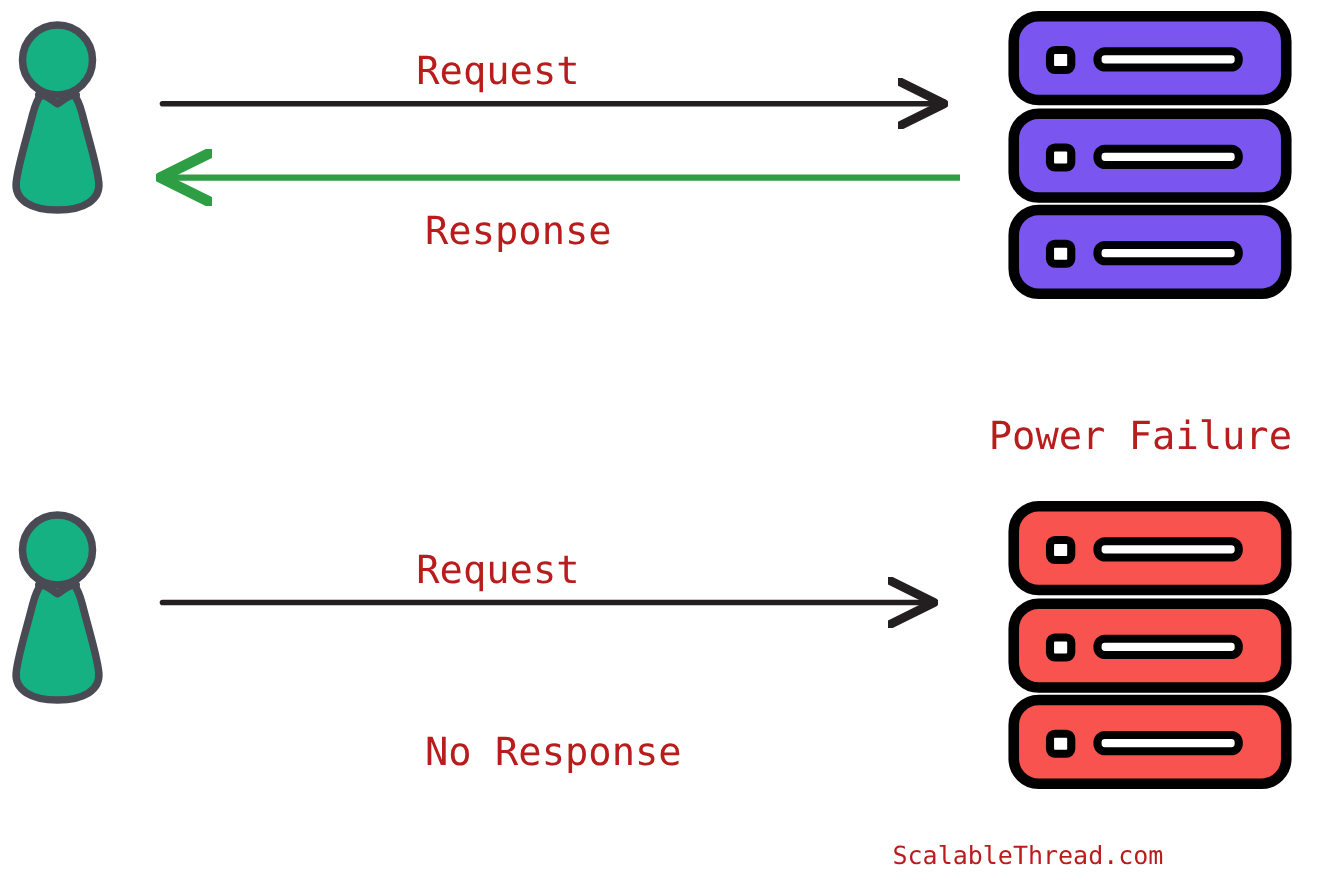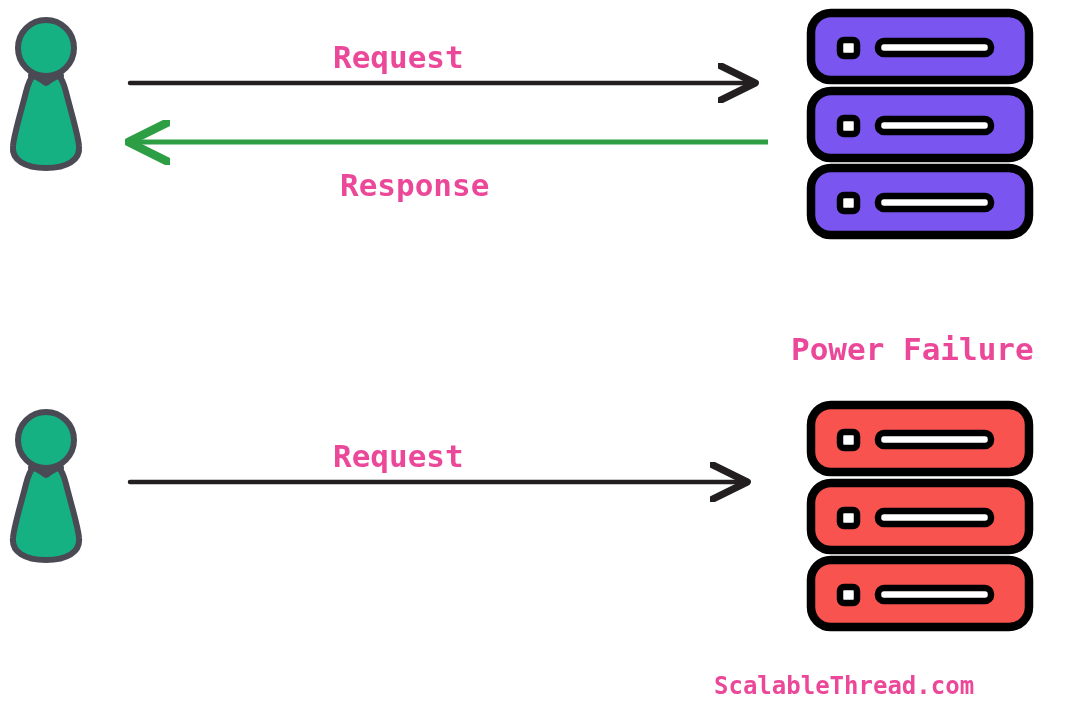--- a/index.html
+++ b/index.html
@@ -19,32 +19,31 @@
   }
   .diagram-svg {
     position: absolute;
     top: 0;
     left: 0;
     width: 1075px;
     height: 715px;
   }
   .lbl {
     position: absolute;
-    color: #ec4899;
+    color: #b91c1c;
     font-family: "DejaVu Sans Mono", monospace;
     white-space: pre;
     letter-spacing: 0px;
-    font-weight: bold;
   }
   .lbl-request-top   { left: 333px; top: 39px;  font-size: 31px; }
   .lbl-response-top  { left: 340px; top: 167px; font-size: 31px; }
   .lbl-request-bot   { left: 333px; top: 438px; font-size: 31px; }
   .lbl-noresponse    { left: 340px; top: 584px; font-size: 31px; }
   .lbl-powerfailure  { left: 791px; top: 331px; font-size: 31px; }
-  .lbl-watermark     { left: 714px; top: 672px; font-size: 24px; }
+  .lbl-watermark     { left: 714px; top: 672px; font-size: 20px; }
 </style>
 </head>
 <body>
 
 <div id="canvas">
 
   <svg class="diagram-svg" viewBox="0 0 1075 715" xmlns="http://www.w3.org/2000/svg">
 
     <defs>
       <marker id="arrowBlack" viewBox="0 0 12 12" refX="10" refY="6" markerWidth="9" markerHeight="9" orient="auto-start-reverse">
@@ -122,16 +121,17 @@
   </svg>
 
   <div class="lbl lbl-request-top">Request</div>
 
   <div class="lbl lbl-powerfailure">Power Failure</div>
 
   <div class="lbl lbl-response-top">Response</div>
 
   <div class="lbl lbl-request-bot">Request</div>
 
+  <div class="lbl lbl-noresponse">No Response</div>
 
   <div class="lbl lbl-watermark">ScalableThread.com</div>
 
 </div>
 
 </body></html>

